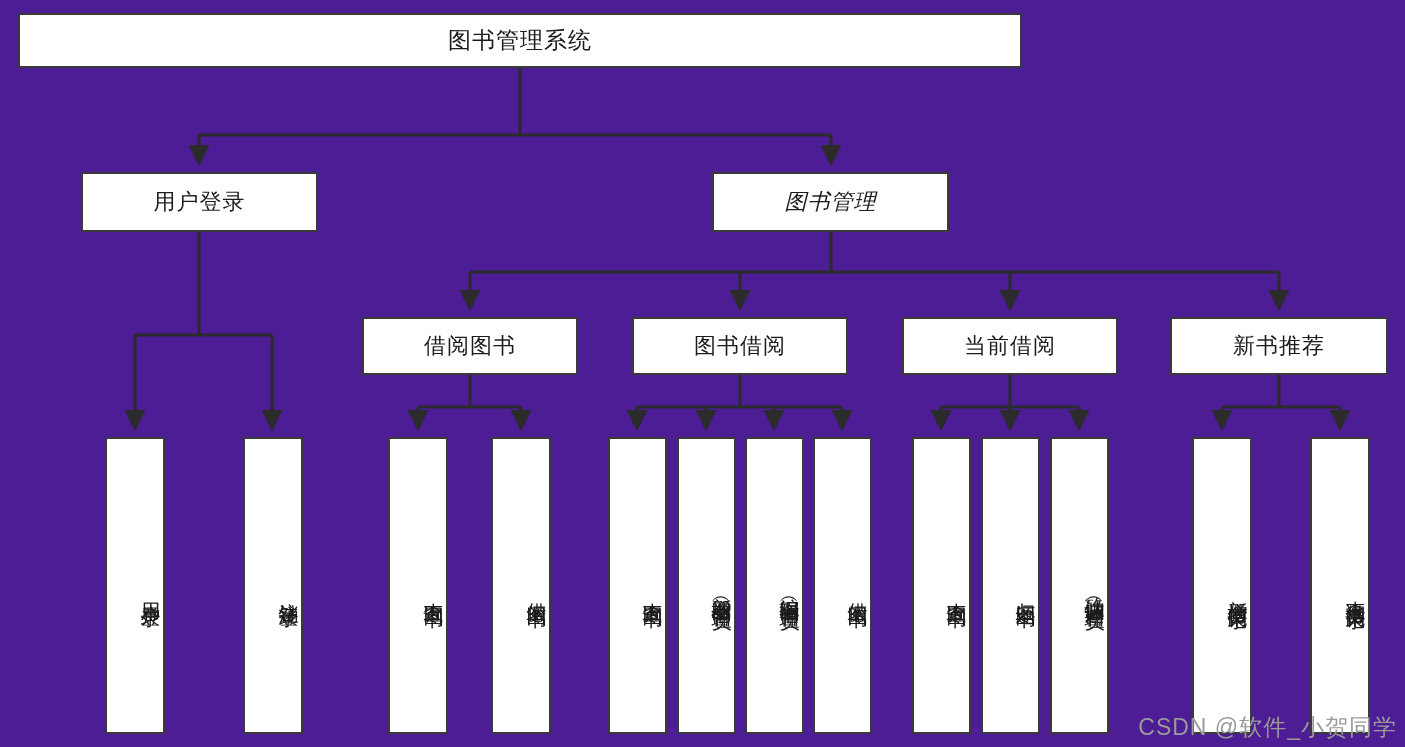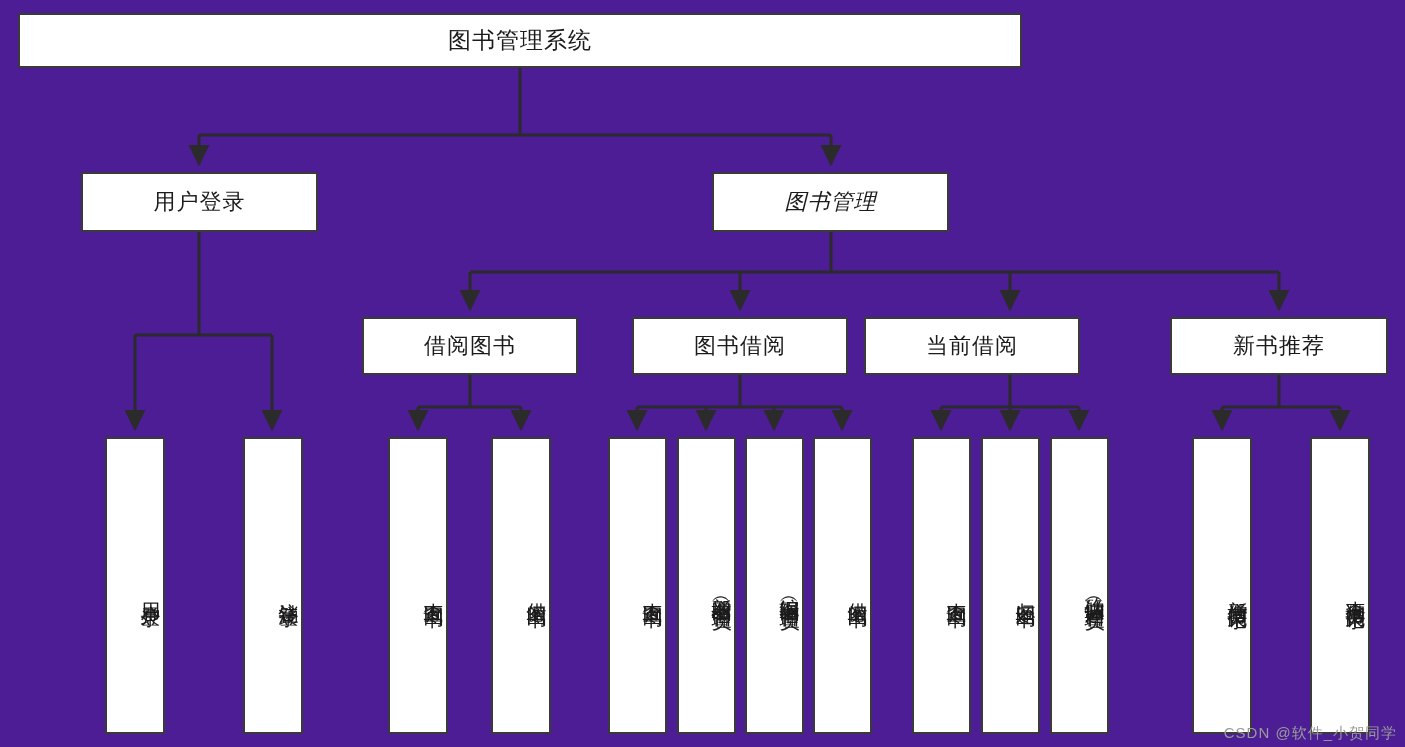--- a/index.html
+++ b/index.html
@@ -54,21 +54,21 @@
   }
   .node.vertical .vtext {
     writing-mode: vertical-rl;
     text-orientation: upright;
     white-space: normal;
   }
   .watermark {
     position: absolute;
     right: 8px;
     bottom: 4px;
-    font-size: 15px;
+    font-size: 23px;
     color: #9a9a9a;
     letter-spacing: 1px;
     white-space: nowrap;
   }
 </style>
 </head>
 <body>
 
 <div id="canvas">
 
@@ -132,21 +132,21 @@
   <div class="node horizontal" style="left:712px; top:172px; width:237px; height:60px;font-style:italic;">
     <span>图书管理</span>
   </div>
 
   <div class="node horizontal" style="left:362px; top:317px; width:216px; height:58px;">
     <span>借阅图书</span>
   </div>
   <div class="node horizontal" style="left:632px; top:317px; width:216px; height:58px;">
     <span>图书借阅</span>
   </div>
-  <div class="node horizontal" style="left:864px; top:317px; width:216px; height:58px;">
+  <div class="node horizontal" style="left:902px; top:317px; width:216px; height:58px;">
     <span>当前借阅</span>
   </div>
   <div class="node horizontal" style="left:1170px; top:317px; width:218px; height:58px;">
     <span>新书推荐</span>
   </div>
 
   <div class="node vertical" style="left:105px; top:437px; width:60px; height:297px;">
     <span class="vtext">用户登录</span>
   </div>
   <div class="node vertical" style="left:243px; top:437px; width:60px; height:297px;">

